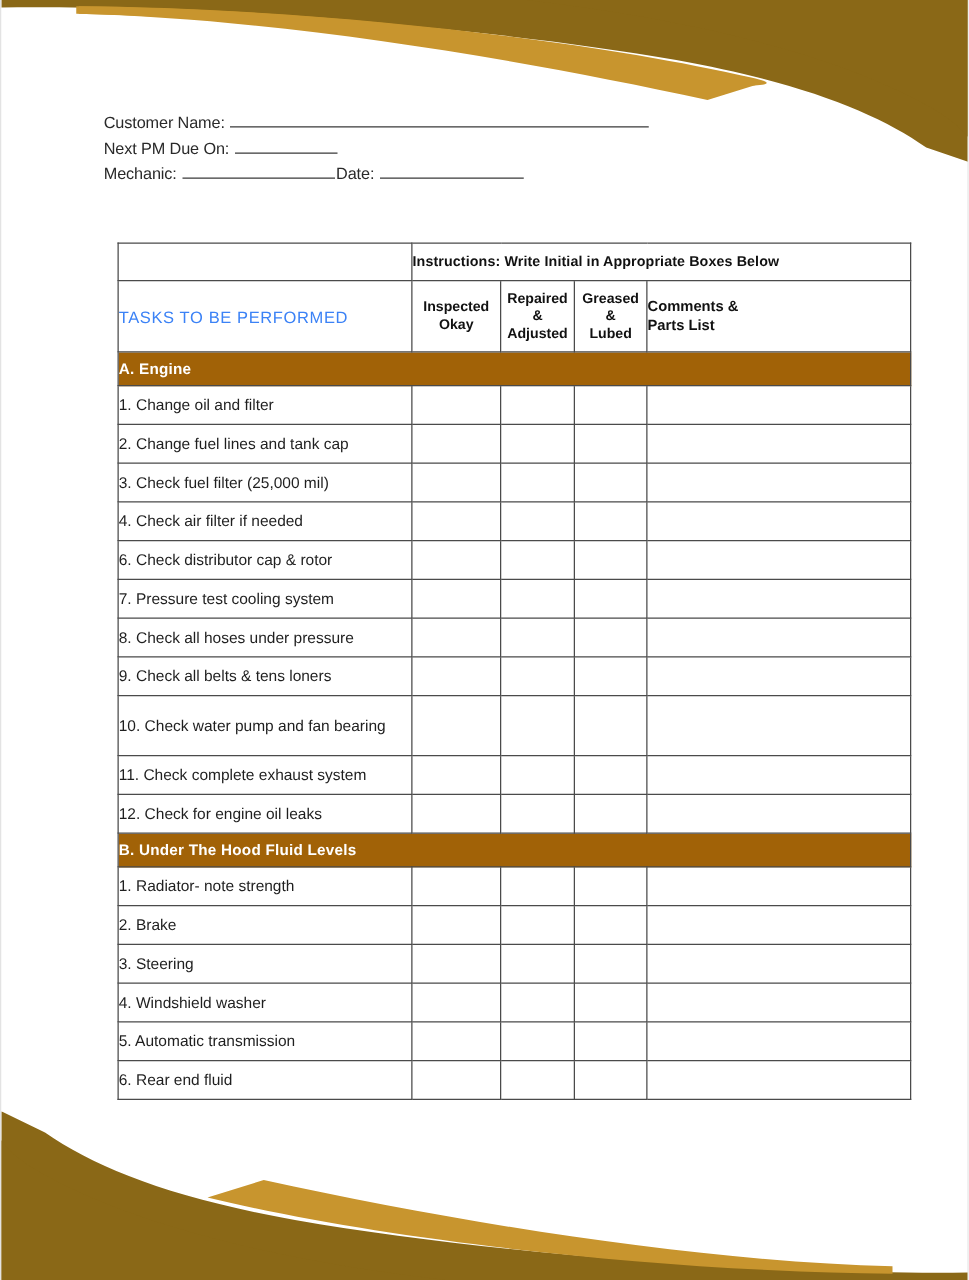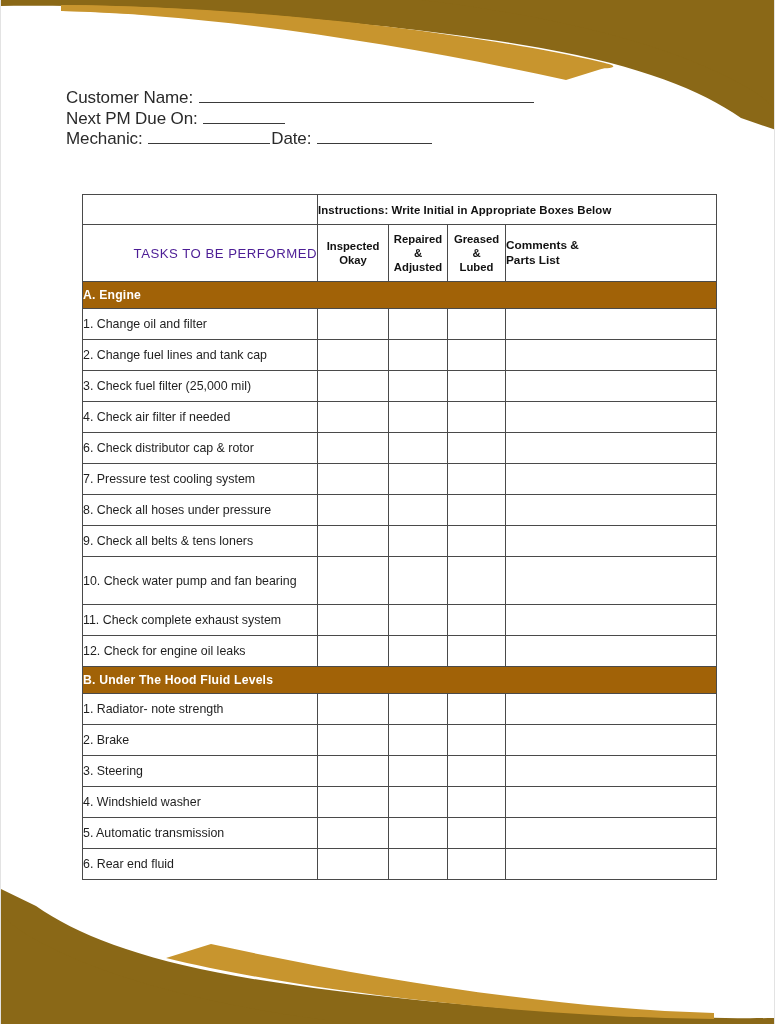--- a/index.html
+++ b/index.html
@@ -29,41 +29,41 @@
     width: 775px;
     pointer-events: none;
   }
   .deco-top { top: 0; height: 130px; }
   .deco-bottom { bottom: 0; height: 135px; }
   .deco svg { display: block; width: 100%; height: 100%; }
 
   
   .form-head {
     position: absolute;
-    left: 65px;
+    left: 82px;
     top: 88px;
     width: 620px;
-    font-size: 17px;
+    font-size: 13px;
     color: #2a2a2a;
     line-height: 20.5px;
     letter-spacing: -0.1px;
   }
   .fh-line { white-space: nowrap; }
   .blank {
     display: inline-block;
     border-bottom: 1.2px solid #3a3a3a;
     vertical-align: baseline;
     height: 13px;
     margin: 0 1px;
   }
 
   
   #sheet {
     position: absolute;
-    left: 81px;
+    left: 93px;
     top: 194px;
     width: 634px;
     border-collapse: collapse;
     table-layout: fixed;
     font-size: 12.4px;
     color: #1f1f1f;
   }
   #sheet td, #sheet th {
     border: 1px solid #4a4a4a;
     padding: 0;
@@ -82,23 +82,23 @@
     font-size: 11.4px;
     font-weight: bold;
     color: #111;
     padding: 4px 0 4px 9px;
     text-align: left;
     letter-spacing: 0.1px;
   }
 
   .hdr-tasks {
     height: 56px;
-    text-align: right;
+    text-align: left;
     font-size: 13.2px;
-    color: #4c1d95;
+    color: #3b82f6;
     letter-spacing: 0.5px;
   }
   .hdr-col {
     text-align: center;
     font-size: 11.3px;
     font-weight: bold;
     line-height: 14px;
     color: #111;
     padding: 3px 1px;
   }

